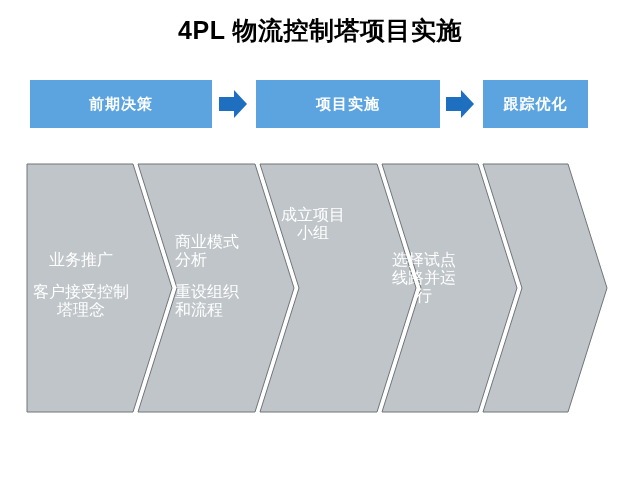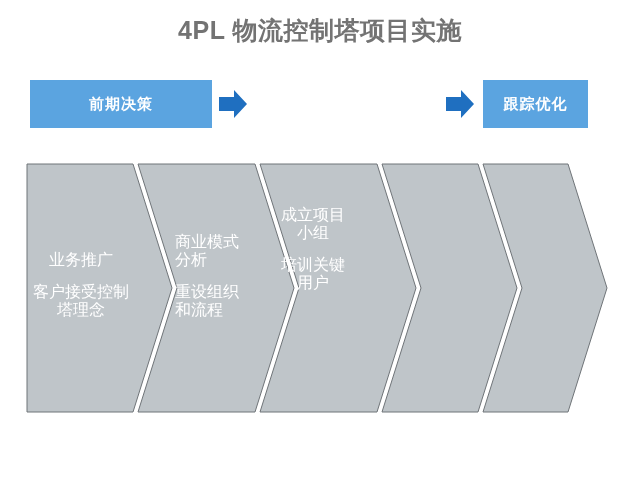--- a/index.html
+++ b/index.html
@@ -26,21 +26,21 @@
 
   
   #slide-title {
     position: absolute;
     left: 0;
     top: 14px;
     width: 640px;
     text-align: center;
     font-size: 25px;
     font-weight: bold;
-    color: #737373;
+    color: #000000;
     letter-spacing: 0.5px;
     line-height: 32px;
     white-space: nowrap;
   }
 
   
   #phase-band {
     position: absolute;
     left: 0;
     top: 0;
@@ -126,20 +126,23 @@
     <div class="phase-box b0">
       <span>前期决策</span>
     </div>
 
     <div class="phase-arrow a0">
       <svg viewBox="0 0 28 32" xmlns="http://www.w3.org/2000/svg">
         <polygon points="0,9 15,9 15,2 28,16 15,30 15,23 0,23" fill="#1F6FC0"></polygon>
       </svg>
     </div>
 
+    <div class="phase-box b1">
+      <span>项目实施</span>
+    </div>
 
     <div class="phase-arrow a1">
       <svg viewBox="0 0 28 32" xmlns="http://www.w3.org/2000/svg">
         <polygon points="0,9 15,9 15,2 28,16 15,30 15,23 0,23" fill="#1F6FC0"></polygon>
       </svg>
     </div>
 
     <div class="phase-box b2">
       <span>跟踪优化</span>
     </div>
@@ -165,19 +168,21 @@
       <p class="para">客户接受控制塔理念</p>
     </div>
 
     <div class="chev-text c1">
       <p class="para">商业模式分析</p>
       <p class="para">重设组织和流程</p>
     </div>
 
     <div class="chev-text c2">
       <p class="para">成立项目小组</p>
-      <p class="para">培训关键用户</p>
     </div>
 
+    <div class="chev-text c3">
+      <p class="para">选择试点线路并运行</p>
+    </div>
 
 
   </div>
 </div>
 
 </body></html>

